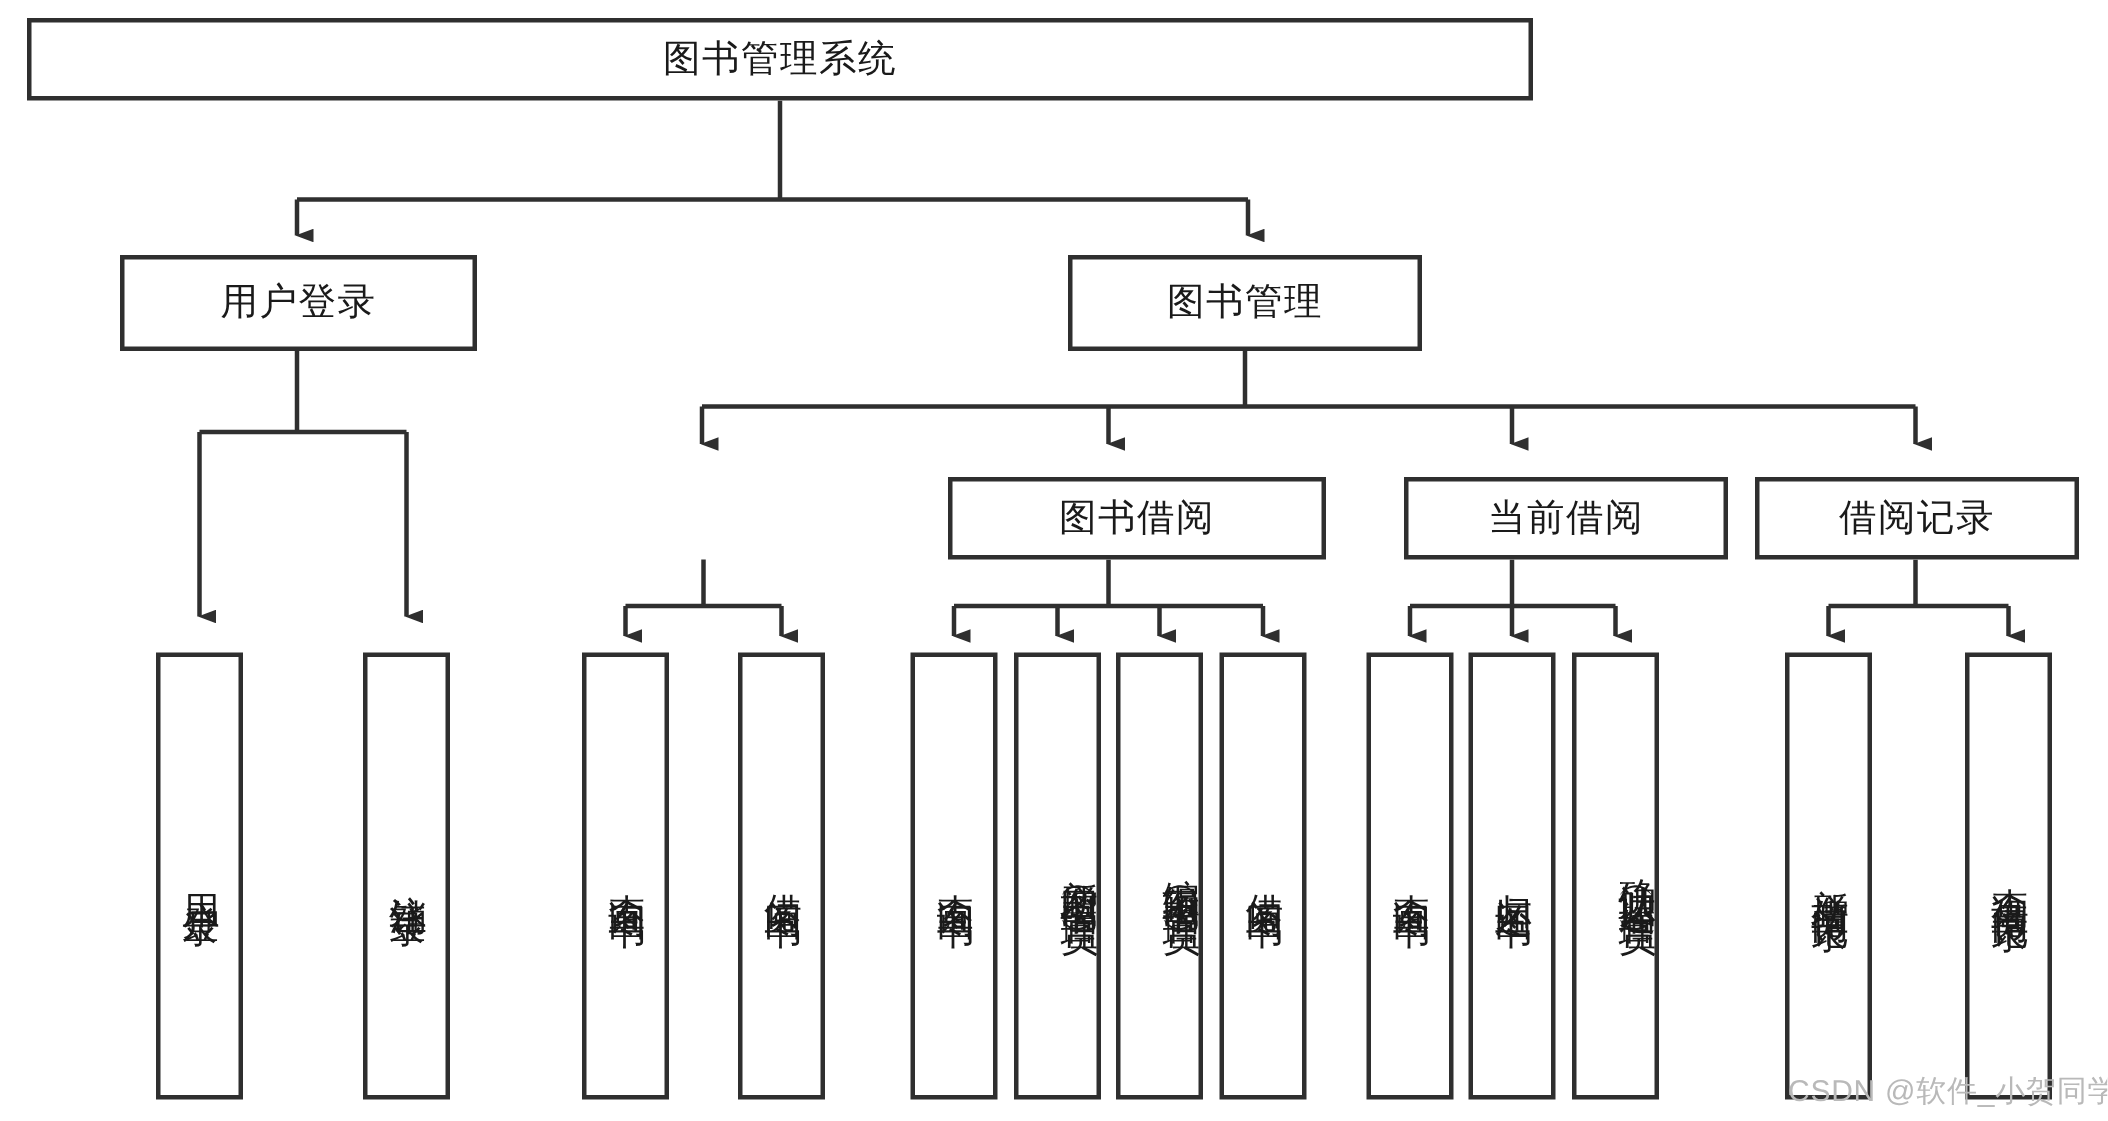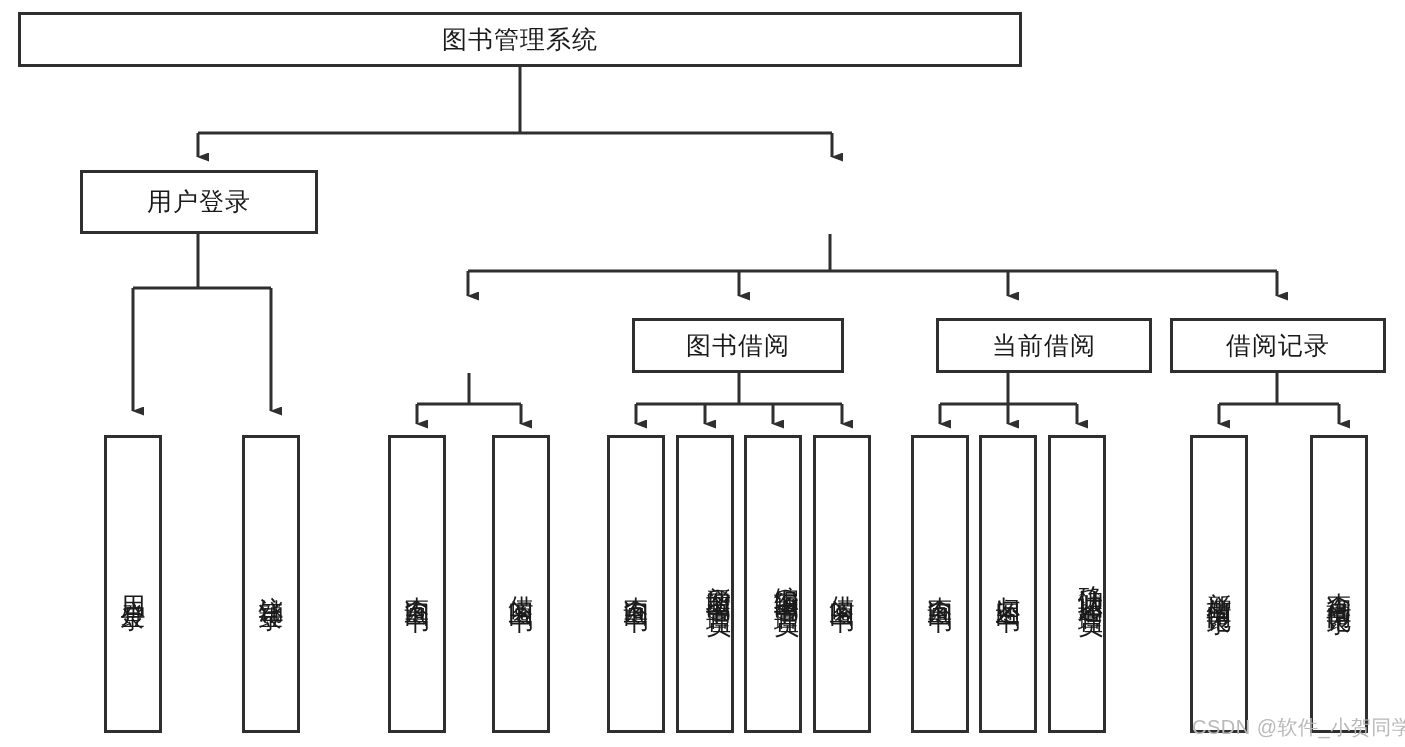--- a/index.html
+++ b/index.html
@@ -121,22 +121,25 @@
     </g>
   </svg>
 
   <div class="node horiz" style="left:18px; top:12px; width:1004px; height:55px;">
     <span class="label">图书管理系统</span>
   </div>
 
   <div class="node horiz" style="left:80px; top:170px; width:238px; height:64px;">
     <span class="label">用户登录</span>
   </div>
+  <div class="node horiz" style="left:712px; top:170px; width:236px; height:64px;">
+    <span class="label">图书管理</span>
+  </div>
 
-  <div class="node horiz" style="left:632px; top:318px; width:212px; height:55px;">
+  <div class="node horiz" style="left:632px; top:318px; width:252px; height:55px;">
     <span class="label">图书借阅</span>
   </div>
   <div class="node horiz" style="left:901px; top:318px; width:216px; height:55px;margin-left:35px;">
     <span class="label">当前借阅</span>
   </div>
   <div class="node horiz" style="left:1170px; top:318px; width:216px; height:55px;">
     <span class="label">借阅记录</span>
   </div>
 
   <div class="node vert" style="left:104px; top:435px; width:58px; height:298px;">

